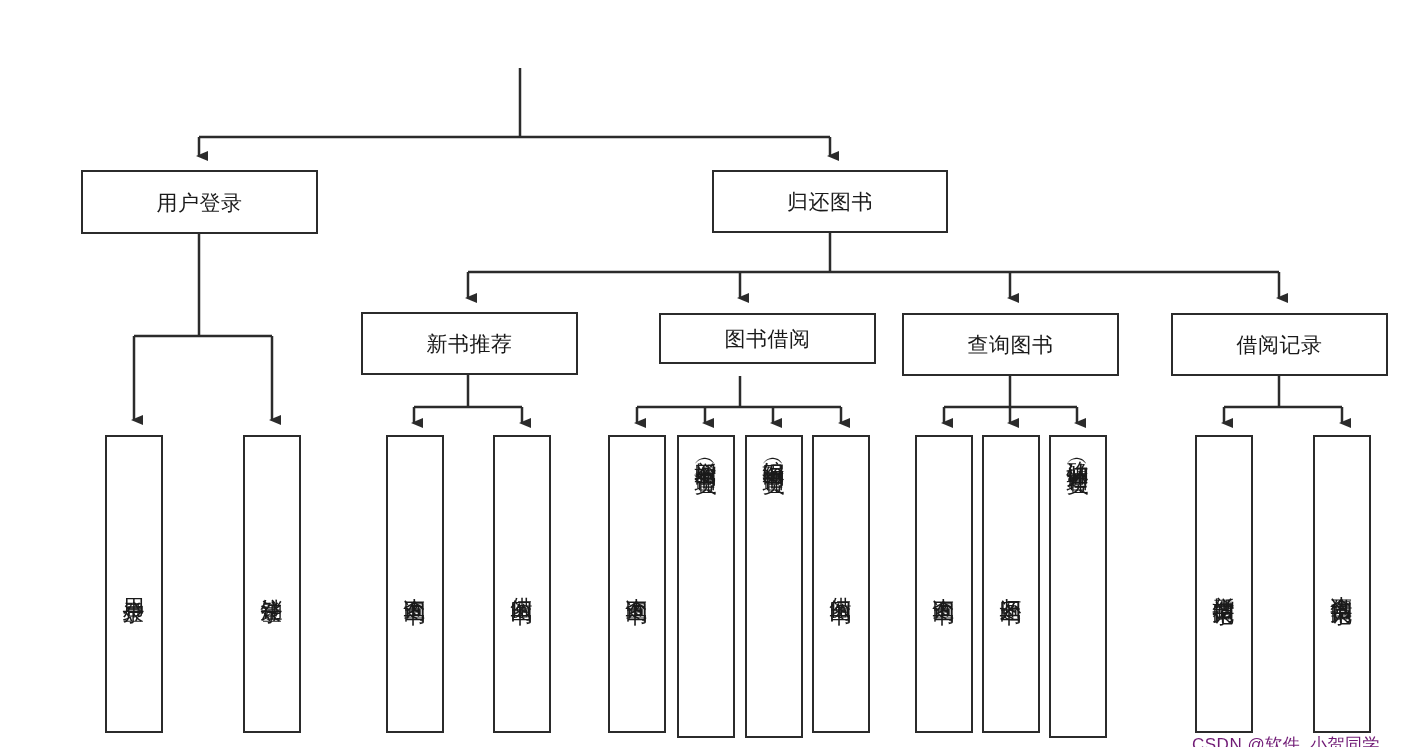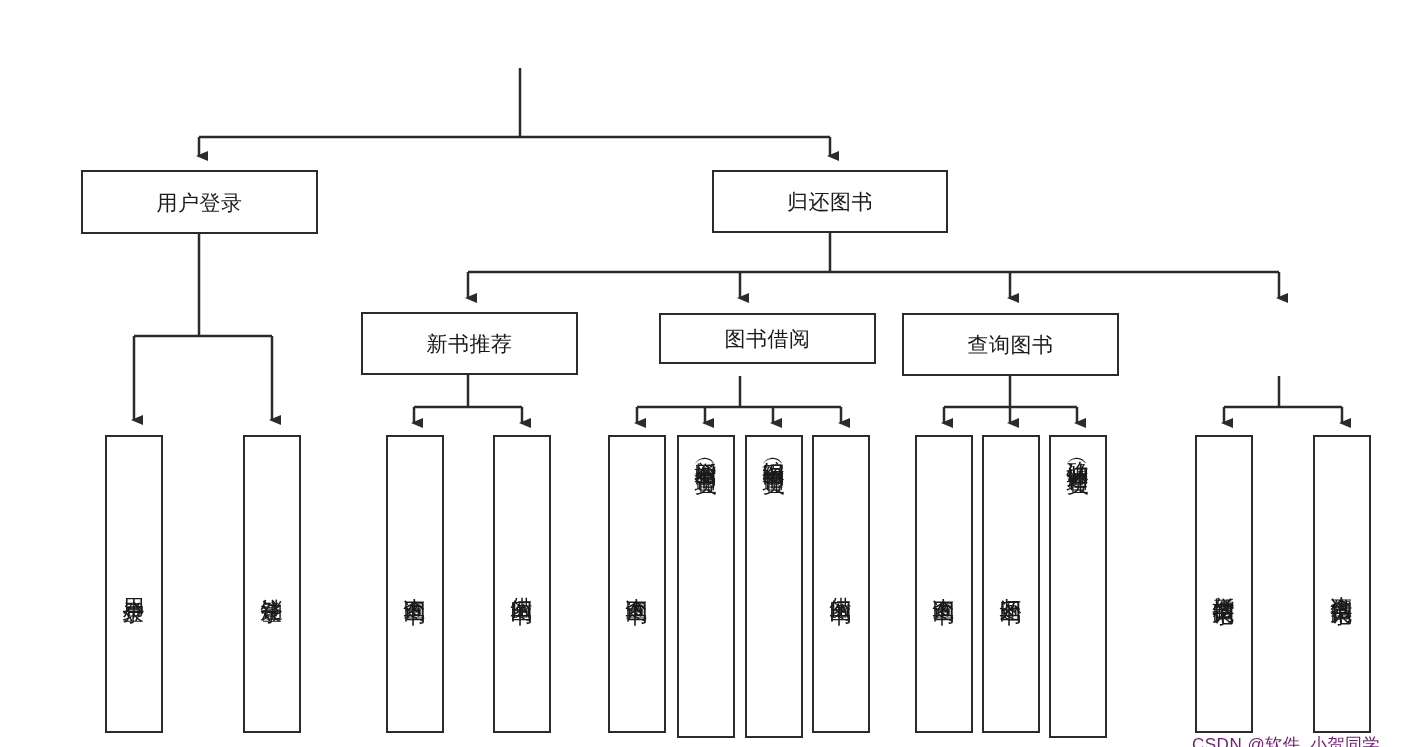--- a/index.html
+++ b/index.html
@@ -144,20 +144,23 @@
 
   <div class="node horiz" style="left:361px; top:312px; width:217px; height:63px;">
     <span class="label">新书推荐</span>
   </div>
   <div class="node horiz" style="left:659px; top:313px; width:217px; height:51px;">
     <span class="label">图书借阅</span>
   </div>
   <div class="node horiz" style="left:902px; top:313px; width:217px; height:63px;">
     <span class="label">查询图书</span>
   </div>
+  <div class="node horiz" style="left:1171px; top:313px; width:217px; height:63px;">
+    <span class="label">借阅记录</span>
+  </div>
 
   <div class="node vert mid" style="left:105px; top:435px; width:58px; height:298px;">
     <span class="label">用户登录</span>
   </div>
   <div class="node vert mid" style="left:243px; top:435px; width:58px; height:298px;">
     <span class="label">注销登录</span>
   </div>
 
   <div class="node vert mid" style="left:386px; top:435px; width:58px; height:298px;">
     <span class="label">查询图书</span>

